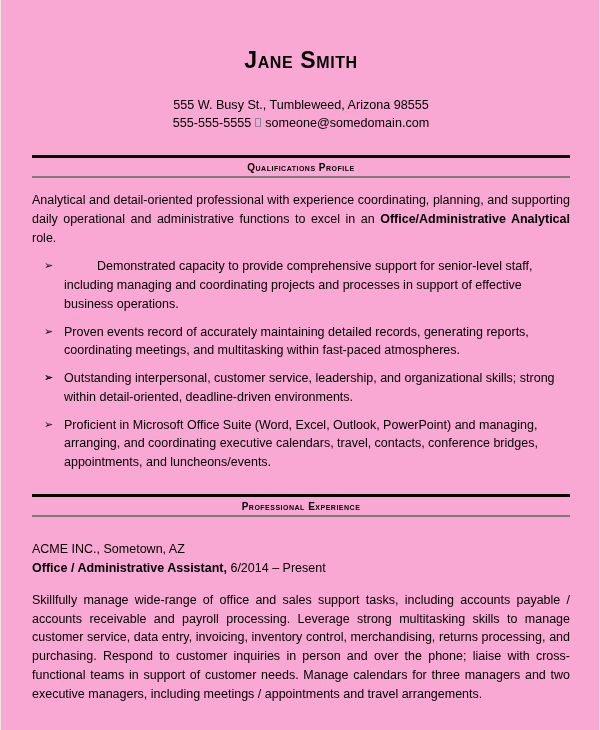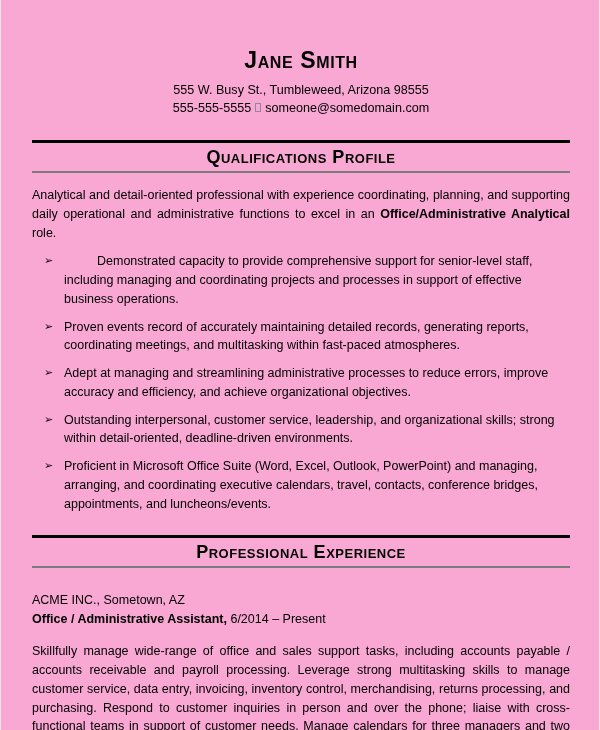--- a/index.html
+++ b/index.html
@@ -38,21 +38,21 @@
     font-weight: bold;
     font-variant: small-caps;
     letter-spacing: 0.6px;
     margin-top: 48px;
     line-height: 1.1;
   }
   .contact {
     text-align: center;
     font-size: 12.6px;
     line-height: 1.42;
-    margin-top: 9px;
+    margin-top: 24px;
   }
   .tofu {
     display: inline-block;
     width: 6px;
     height: 9px;
     border: 1px solid #8a8a9a;
     vertical-align: 0px;
     margin: 0 4px;
     box-sizing: border-box;
   }
@@ -66,21 +66,21 @@
     background: #000000;
     width: 100%;
   }
   .rule-thin {
     height: 2px;
     background: #7b7b7b;
     width: 100%;
   }
   .section-title {
     text-align: center;
-    font-size: 18px;
+    font-size: 10px;
     font-weight: bold;
     font-variant: small-caps;
     letter-spacing: 0.5px;
     padding: 4px 0 3px 0;
   }
 
   
   .para {
     font-size: 12.5px;
     line-height: 1.50;
@@ -156,21 +156,20 @@
           <span class="firstindent"></span><span>Demonstrated capacity to provide comprehensive support for senior-level staff, including managing and coordinating projects and processes in support of effective business operations.</span>
         </div>
 
         <div class="bullet">
           <span class="marker">➢</span>
           <span>Proven events record of accurately maintaining detailed records, generating reports, coordinating meetings, and multitasking within fast-paced atmospheres.</span>
         </div>
 
         <div class="bullet">
           <span class="marker">➢</span>
-          <span>Adept at managing and streamlining administrative processes to reduce errors, improve accuracy and efficiency, and achieve organizational objectives.</span>
         </div>
 
         <div class="bullet">
           <span class="marker">➢</span>
           <span>Outstanding interpersonal, customer service, leadership, and organizational skills; strong within detail-oriented, deadline-driven environments.</span>
         </div>
 
         <div class="bullet">
           <span class="marker">➢</span>
           <span>Proficient in Microsoft Office Suite (Word, Excel, Outlook, PowerPoint) and managing, arranging, and coordinating executive calendars, travel, contacts, conference bridges, appointments, and luncheons/events.</span>

